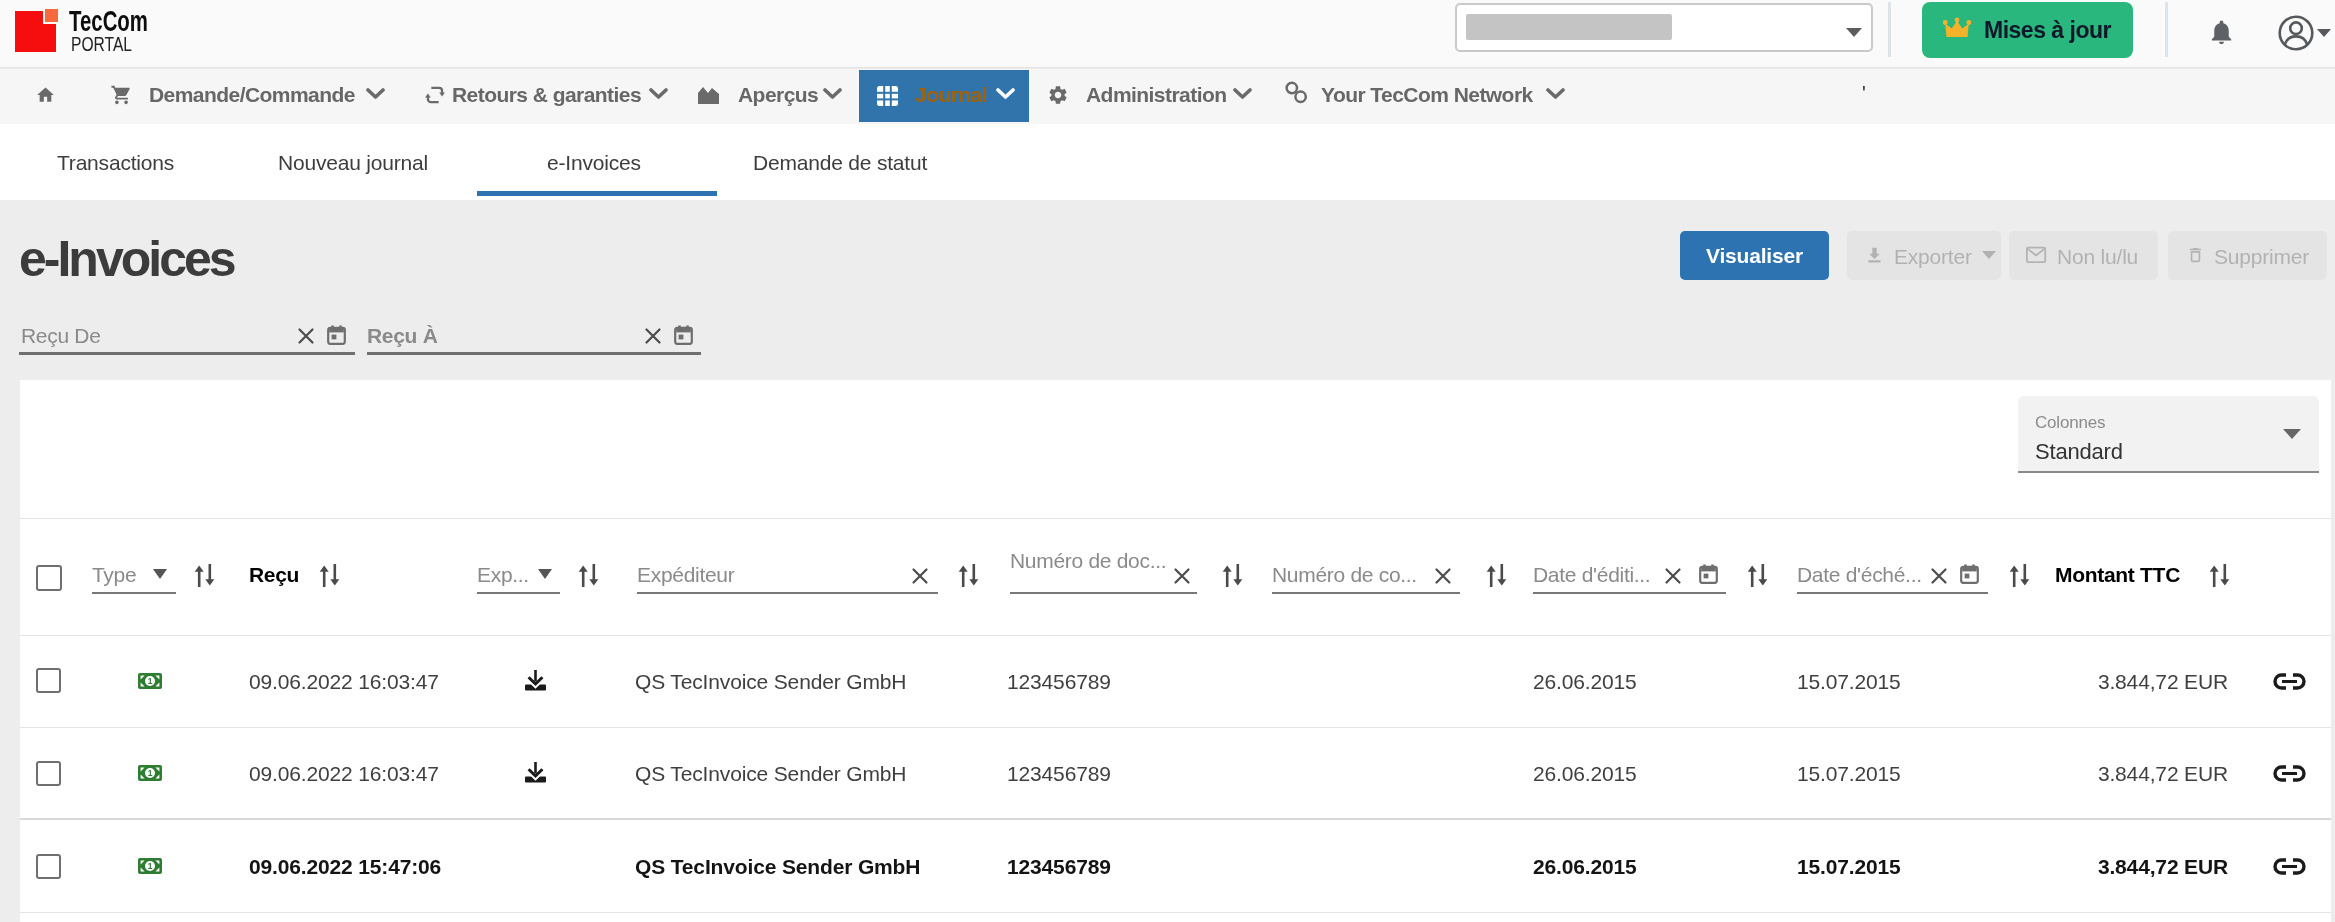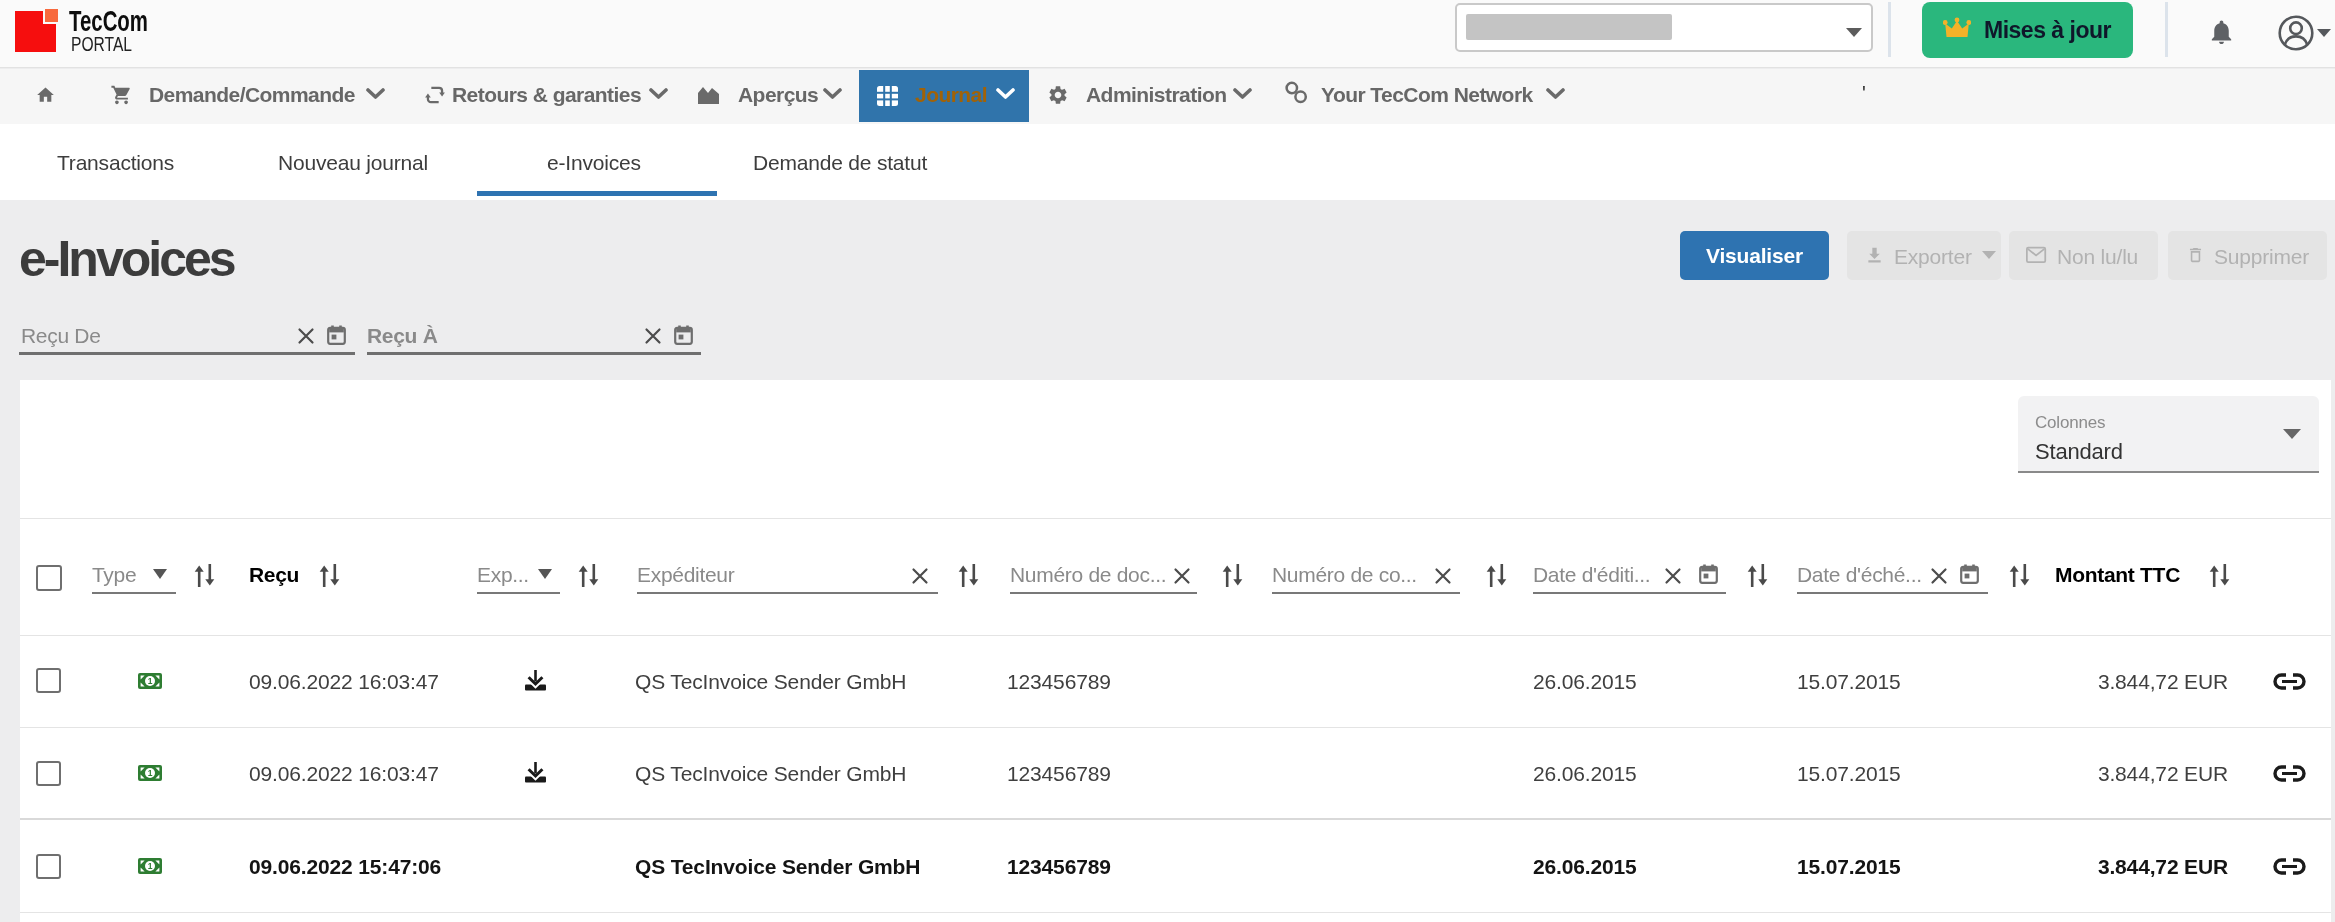--- a/index.html
+++ b/index.html
@@ -228,21 +228,21 @@
   <path d="M2.5 2.5 L15.5 15.5 M15.5 2.5 L2.5 15.5" stroke="#4c4c4c" stroke-width="2.2" stroke-linecap="round"></path>
 </svg>
 <div class="underline" style="left:637px;top:592px;width:301px;"></div>
 <svg class="abs sorticon" style="left:957px;top:562px;" width="23" height="27" viewBox="0 0 23 27">
   <path d="M6.2 25 V7" fill="none" stroke="#4a4a4a" stroke-width="2.6"></path>
   <path d="M1.7 9.8 L6.2 3.4 L10.7 9.8 Z" fill="#4a4a4a"></path>
   <path d="M16.8 2 V20" fill="none" stroke="#4a4a4a" stroke-width="2.6"></path>
   <path d="M12.3 17.2 L16.8 23.6 L21.3 17.2 Z" fill="#4a4a4a"></path>
 </svg>
 
-<div class="hdrgrey" style="left:1010px;top:563px;">Numéro de doc...</div>
+<div class="hdrgrey" style="left:1010px;top:549px;">Numéro de doc...</div>
 <svg class="abs" style="left:1173px;top:567px;" width="18" height="18" viewBox="0 0 18 18">
   <path d="M2.5 2.5 L15.5 15.5 M15.5 2.5 L2.5 15.5" stroke="#4c4c4c" stroke-width="2.2" stroke-linecap="round"></path>
 </svg>
 <div class="underline" style="left:1010px;top:592px;width:187px;"></div>
 <svg class="abs sorticon" style="left:1221px;top:562px;" width="23" height="27" viewBox="0 0 23 27">
   <path d="M6.2 25 V7" fill="none" stroke="#4a4a4a" stroke-width="2.6"></path>
   <path d="M1.7 9.8 L6.2 3.4 L10.7 9.8 Z" fill="#4a4a4a"></path>
   <path d="M16.8 2 V20" fill="none" stroke="#4a4a4a" stroke-width="2.6"></path>
   <path d="M12.3 17.2 L16.8 23.6 L21.3 17.2 Z" fill="#4a4a4a"></path>
 </svg>

